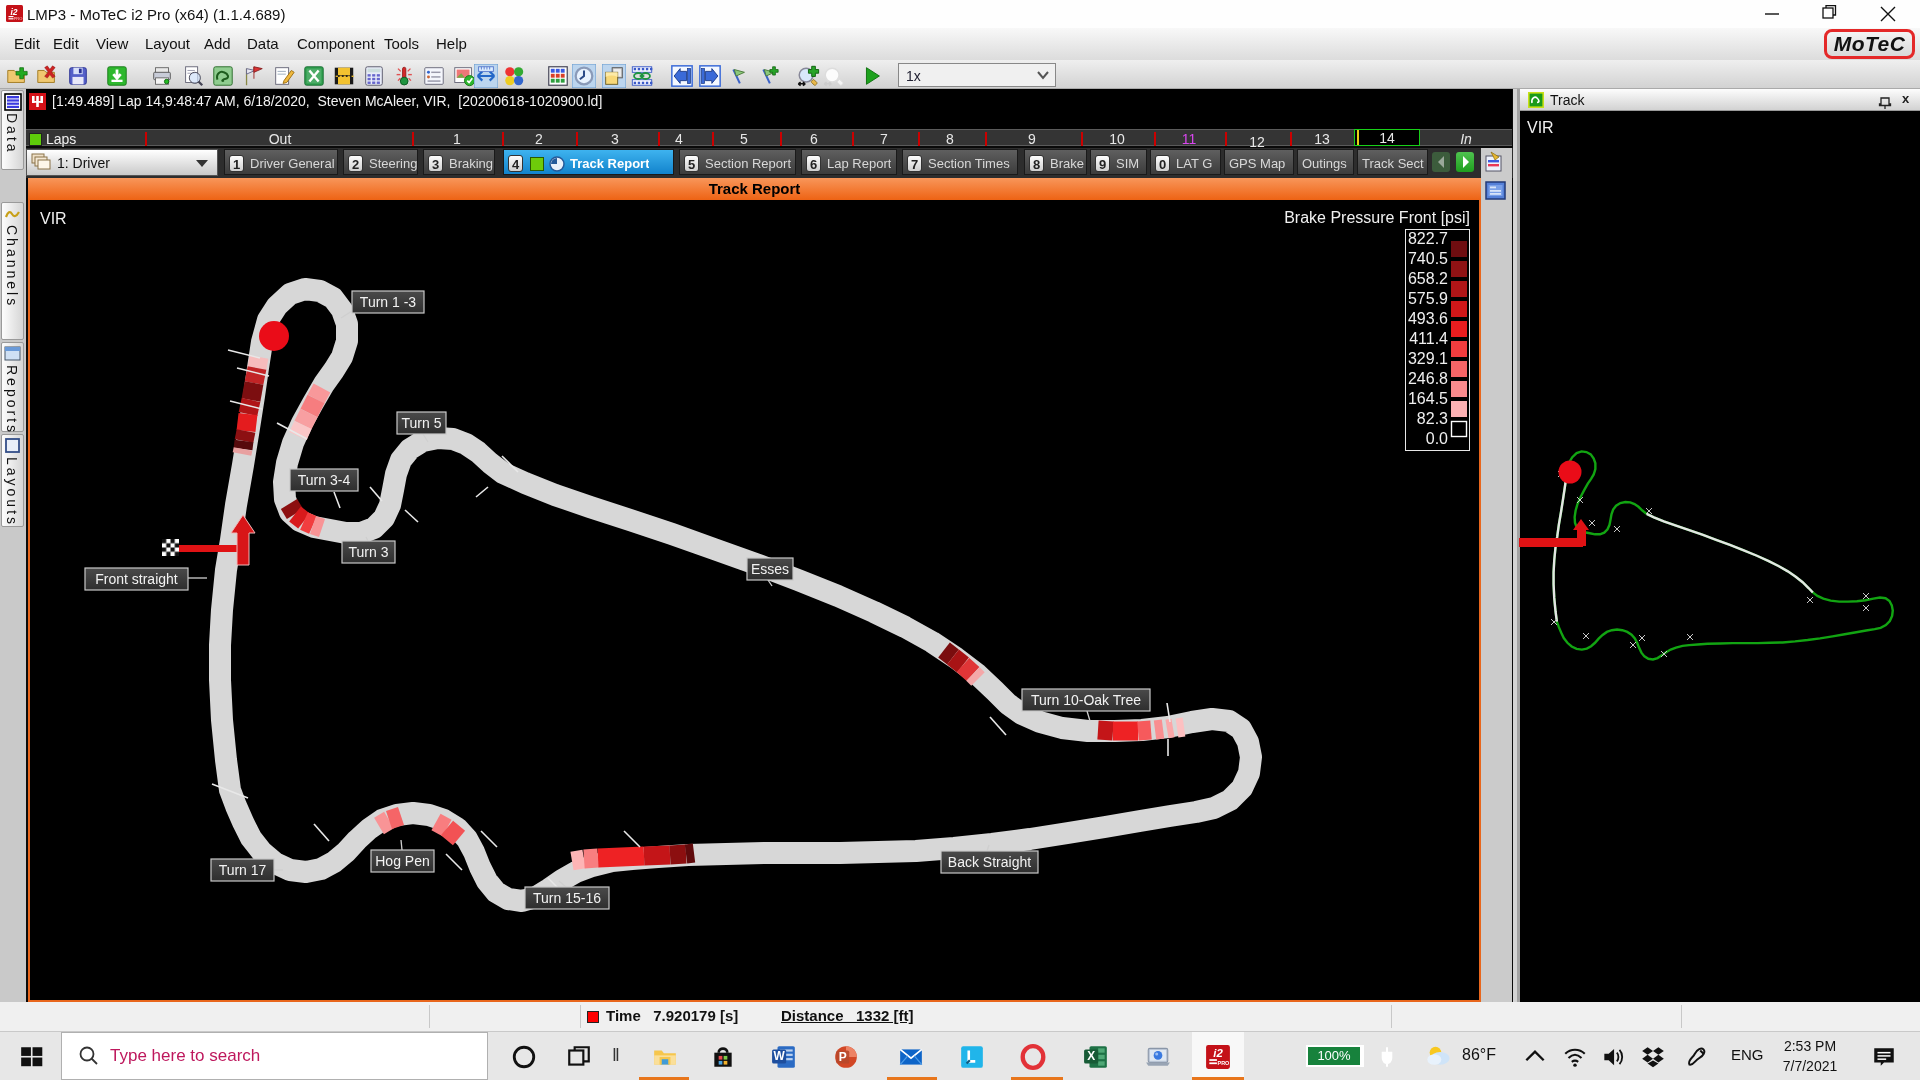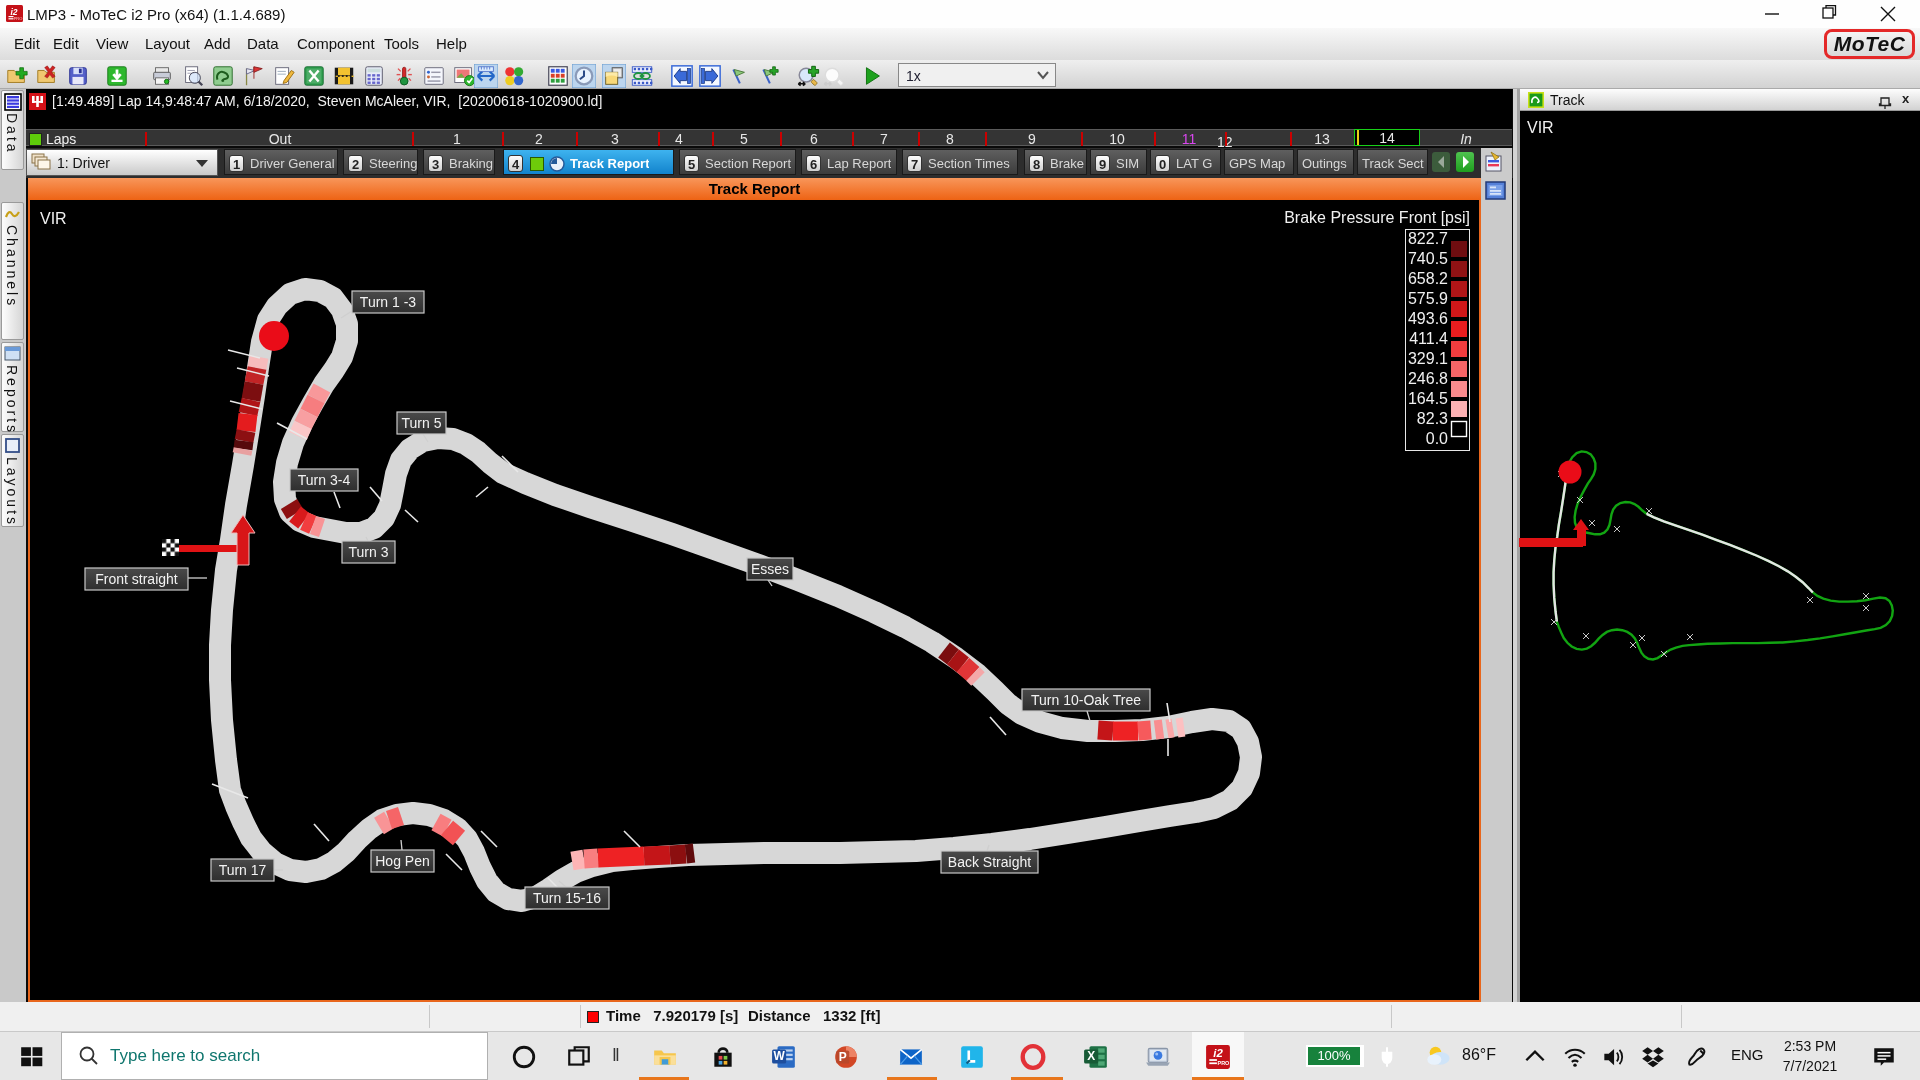--- a/index.html
+++ b/index.html
@@ -296,21 +296,21 @@
     <span style="position:absolute;left:473px;top:1px;width:80px;text-align:center;font-size:14px;color:#e8e8e8;">2</span>
     <span style="position:absolute;left:549px;top:1px;width:80px;text-align:center;font-size:14px;color:#e8e8e8;">3</span>
     <span style="position:absolute;left:613px;top:1px;width:80px;text-align:center;font-size:14px;color:#e8e8e8;">4</span>
     <span style="position:absolute;left:678px;top:1px;width:80px;text-align:center;font-size:14px;color:#e8e8e8;">5</span>
     <span style="position:absolute;left:748px;top:1px;width:80px;text-align:center;font-size:14px;color:#e8e8e8;">6</span>
     <span style="position:absolute;left:818px;top:1px;width:80px;text-align:center;font-size:14px;color:#e8e8e8;">7</span>
     <span style="position:absolute;left:884px;top:1px;width:80px;text-align:center;font-size:14px;color:#e8e8e8;">8</span>
     <span style="position:absolute;left:966px;top:1px;width:80px;text-align:center;font-size:14px;color:#e8e8e8;">9</span>
     <span style="position:absolute;left:1051px;top:1px;width:80px;text-align:center;font-size:14px;color:#e8e8e8;">10</span>
     <span style="position:absolute;left:1123px;top:1px;width:80px;text-align:center;font-size:14px;color:#d946ef;">11</span>
-    <span style="position:absolute;left:1191px;top:4px;width:80px;text-align:left;font-size:14px;color:#e8e8e8;">12</span>
+    <span style="position:absolute;left:1191px;top:4px;width:80px;text-align:center;font-size:14px;color:#e8e8e8;">12</span>
     <span style="position:absolute;left:1256px;top:1px;width:80px;text-align:center;font-size:14px;color:#e8e8e8;">13</span>
     <span style="position:absolute;left:1400px;top:1px;width:80px;text-align:center;font-size:14px;color:#e8e8e8;font-style:italic;">In</span>
     <div style="position:absolute;left:119px;top:2px;width:2px;height:14px;background:#c00;"></div>
     <div style="position:absolute;left:386px;top:2px;width:2px;height:14px;background:#c00;"></div>
     <div style="position:absolute;left:476px;top:2px;width:2px;height:14px;background:#c00;"></div>
     <div style="position:absolute;left:550px;top:2px;width:2px;height:14px;background:#c00;"></div>
     <div style="position:absolute;left:632px;top:2px;width:2px;height:14px;background:#c00;"></div>
     <div style="position:absolute;left:686px;top:2px;width:2px;height:14px;background:#c00;"></div>
     <div style="position:absolute;left:754px;top:2px;width:2px;height:14px;background:#c00;"></div>
     <div style="position:absolute;left:826px;top:2px;width:2px;height:14px;background:#c00;"></div>
@@ -631,25 +631,25 @@
 <path d="M1581,519 L1589,530 L1573,530 Z" fill="#e01214"></path>
 <circle cx="1570" cy="472" r="11.5" fill="#ea0c18"></circle>
 </svg>
 <div style="position:absolute;left:0;top:1002px;width:1920px;height:29px;background:#f0f0f0;">
     <div style="position:absolute;left:429px;top:3px;width:1px;height:23px;background:#c8c8c8;"></div>
     <div style="position:absolute;left:580px;top:3px;width:1px;height:23px;background:#c8c8c8;"></div>
     <div style="position:absolute;left:1391px;top:3px;width:1px;height:23px;background:#c8c8c8;"></div>
     <div style="position:absolute;left:1681px;top:3px;width:1px;height:23px;background:#c8c8c8;"></div>
     <div style="position:absolute;left:587px;top:9px;width:12px;height:12px;background:#f00;border:1px solid #222;"></div>
     <span style="position:absolute;left:606px;top:5px;font-size:15px;font-weight:bold;color:#111;">Time&nbsp;&nbsp; 7.920179 [s]</span>
-    <span style="position:absolute;left:748px;top:5px;font-size:15px;font-weight:bold;color:#111;">Distance&nbsp;&nbsp; 1332 [ft]</span>
+    <span style="position:absolute;left:781px;top:5px;font-size:15px;font-weight:bold;color:#111;text-decoration:underline;">Distance&nbsp;&nbsp; 1332 [ft]</span>
   </div>
 <div style="position:absolute;left:0;top:1031px;width:1920px;height:49px;background:#e7e7e7;border-top:1px solid #c9c9c9;">
     <div style="position:absolute;left:61px;top:0px;width:427px;height:48px;background:#fff;border:1px solid #b0b0b0;"></div>
-    <span style="position:absolute;left:110px;top:14px;font-size:17px;color:#0f766e;">Type here to search</span>
+    <span style="position:absolute;left:110px;top:14px;font-size:17px;color:#be185d;">Type here to search</span>
     <svg style="position:absolute;left:78px;top:13px" width="22" height="22">
       <circle cx="9" cy="9" r="6.5" fill="none" stroke="#333" stroke-width="1.8"></circle>
       <line x1="13.5" y1="13.5" x2="19" y2="19" stroke="#333" stroke-width="1.8"></line>
     </svg>
     <div style="position:absolute;left:1192px;top:0px;width:52px;height:48px;background:#f8f8f8;"></div>
     <div style="position:absolute;left:639px;top:45px;width:50px;height:3px;background:#e8761c;"></div>
     <div style="position:absolute;left:887px;top:45px;width:50px;height:3px;background:#e8761c;"></div>
     <div style="position:absolute;left:1011px;top:45px;width:52px;height:3px;background:#e8761c;"></div>
     <div style="position:absolute;left:1192px;top:45px;width:52px;height:3px;background:#e8761c;"></div>
     <svg style="position:absolute;left:19px;top:12px" width="26" height="26" viewBox="0 0 24 24">

